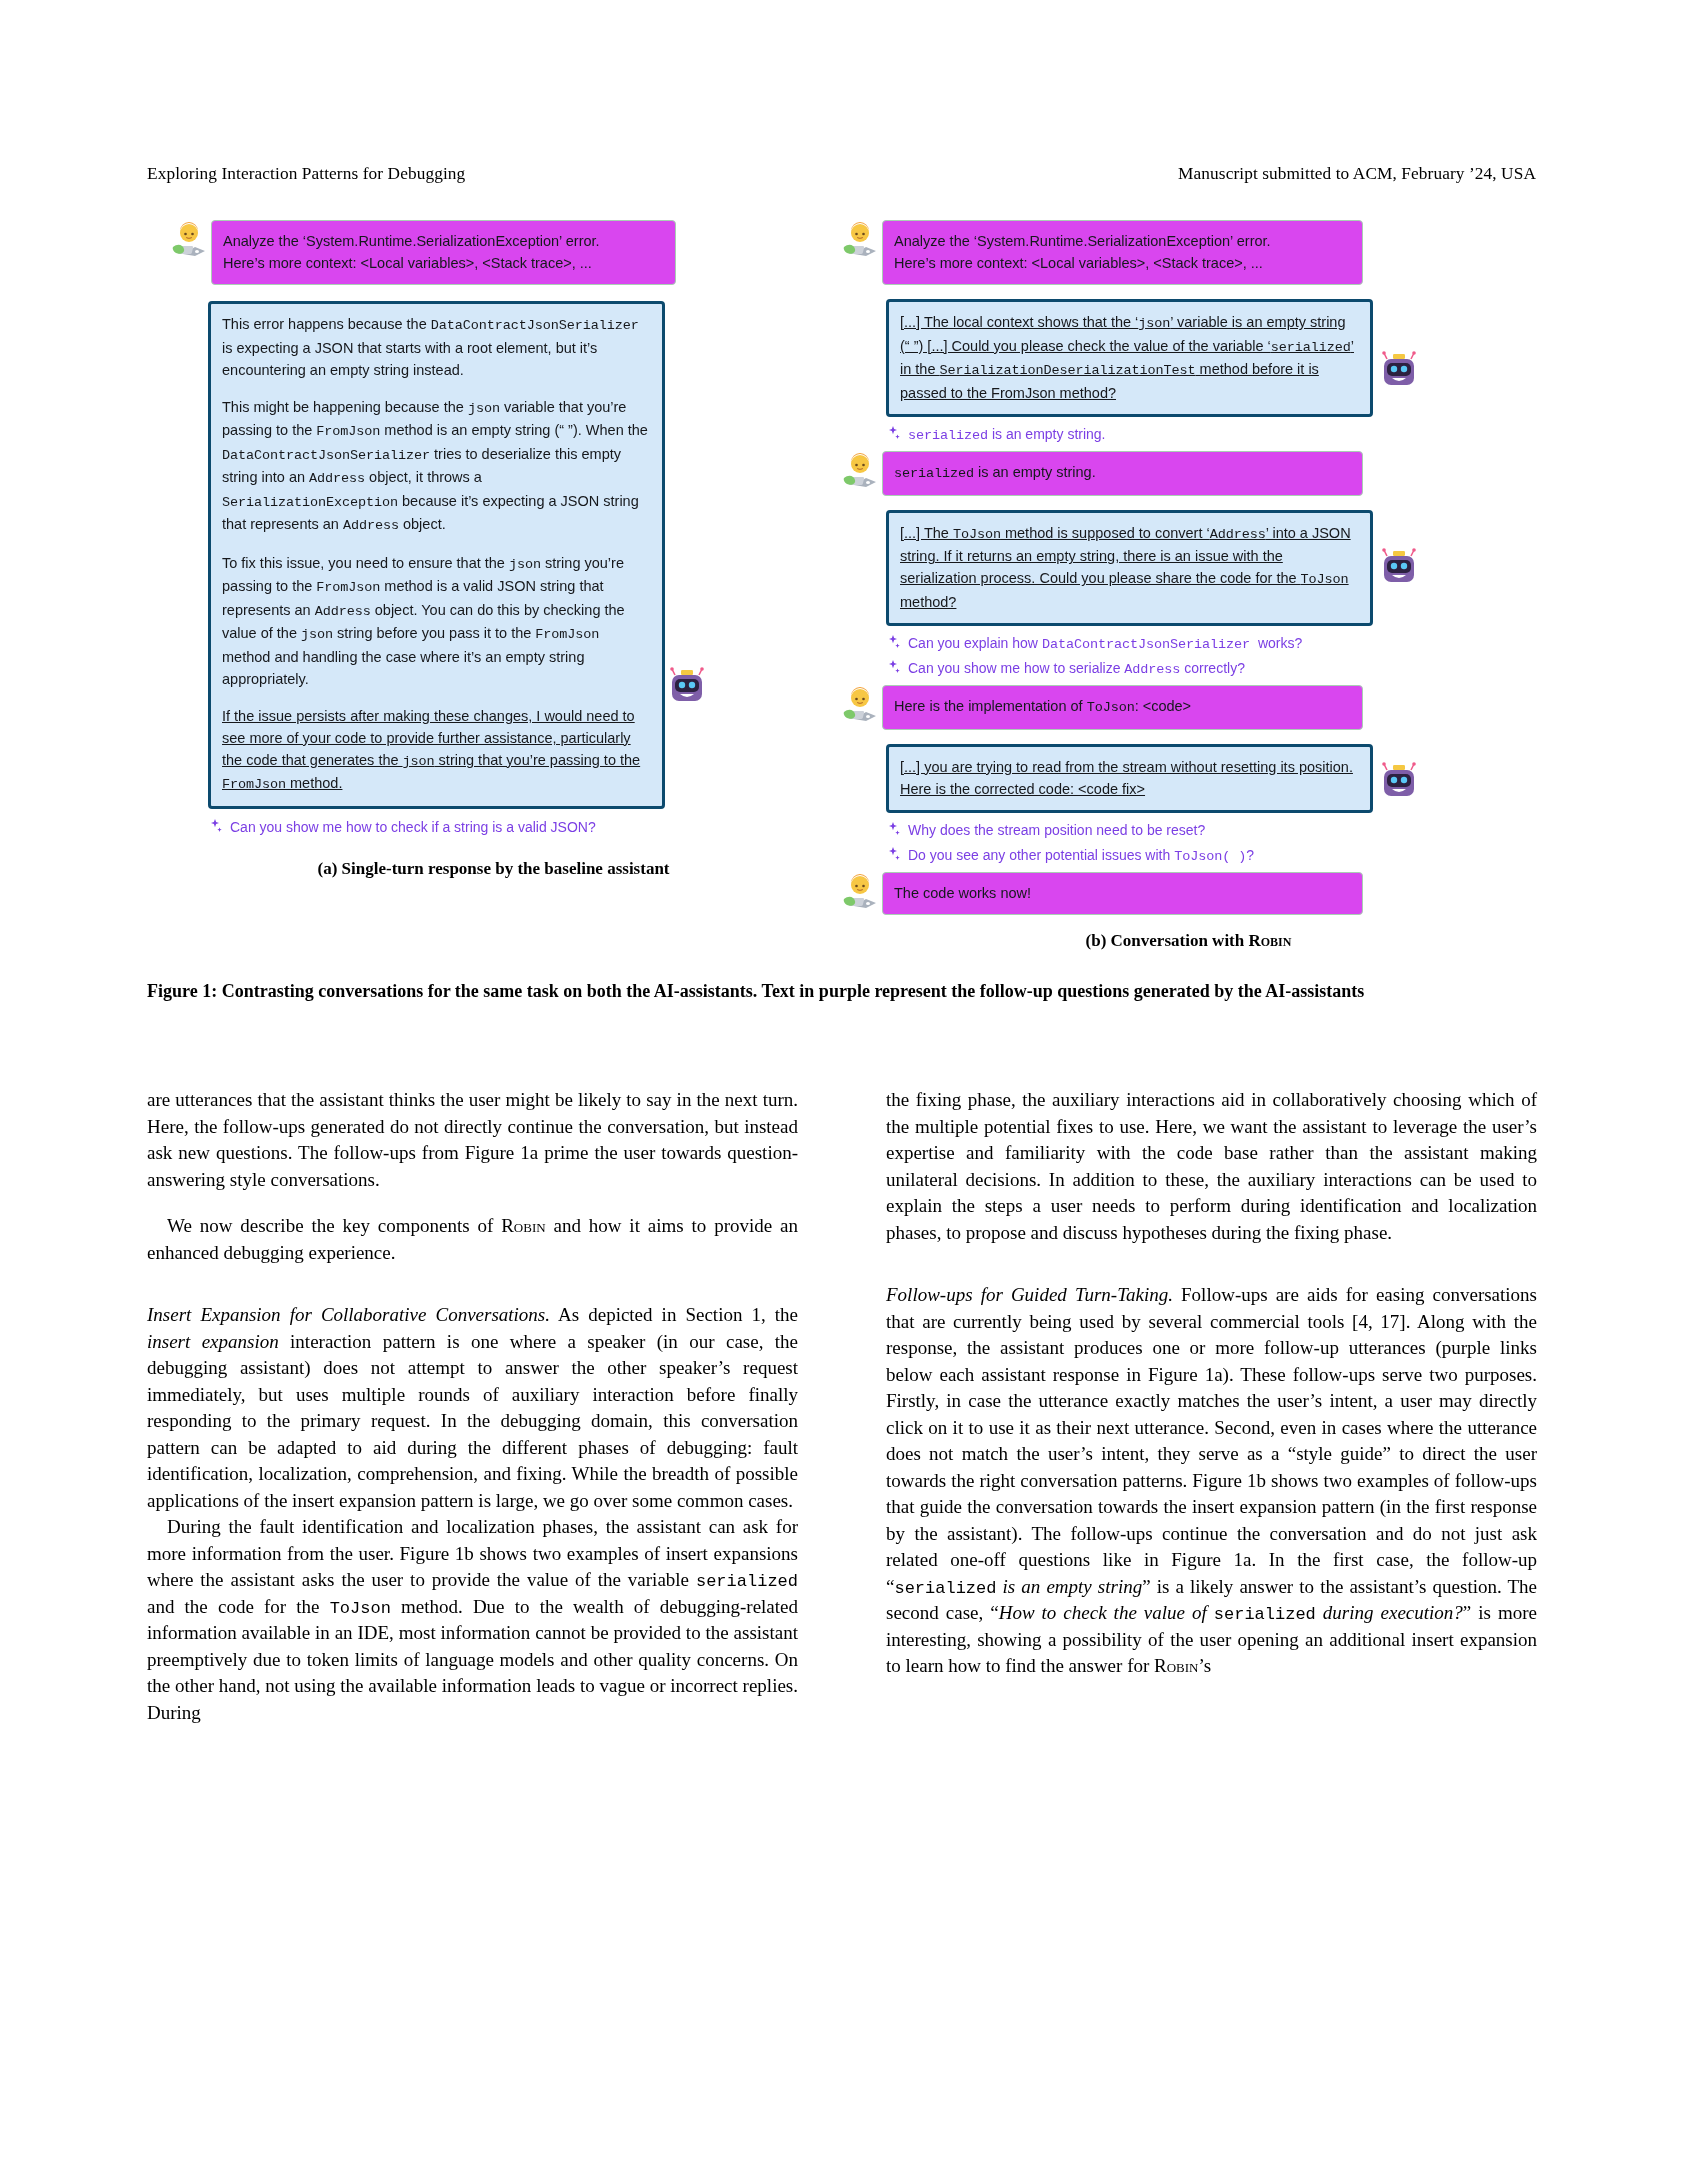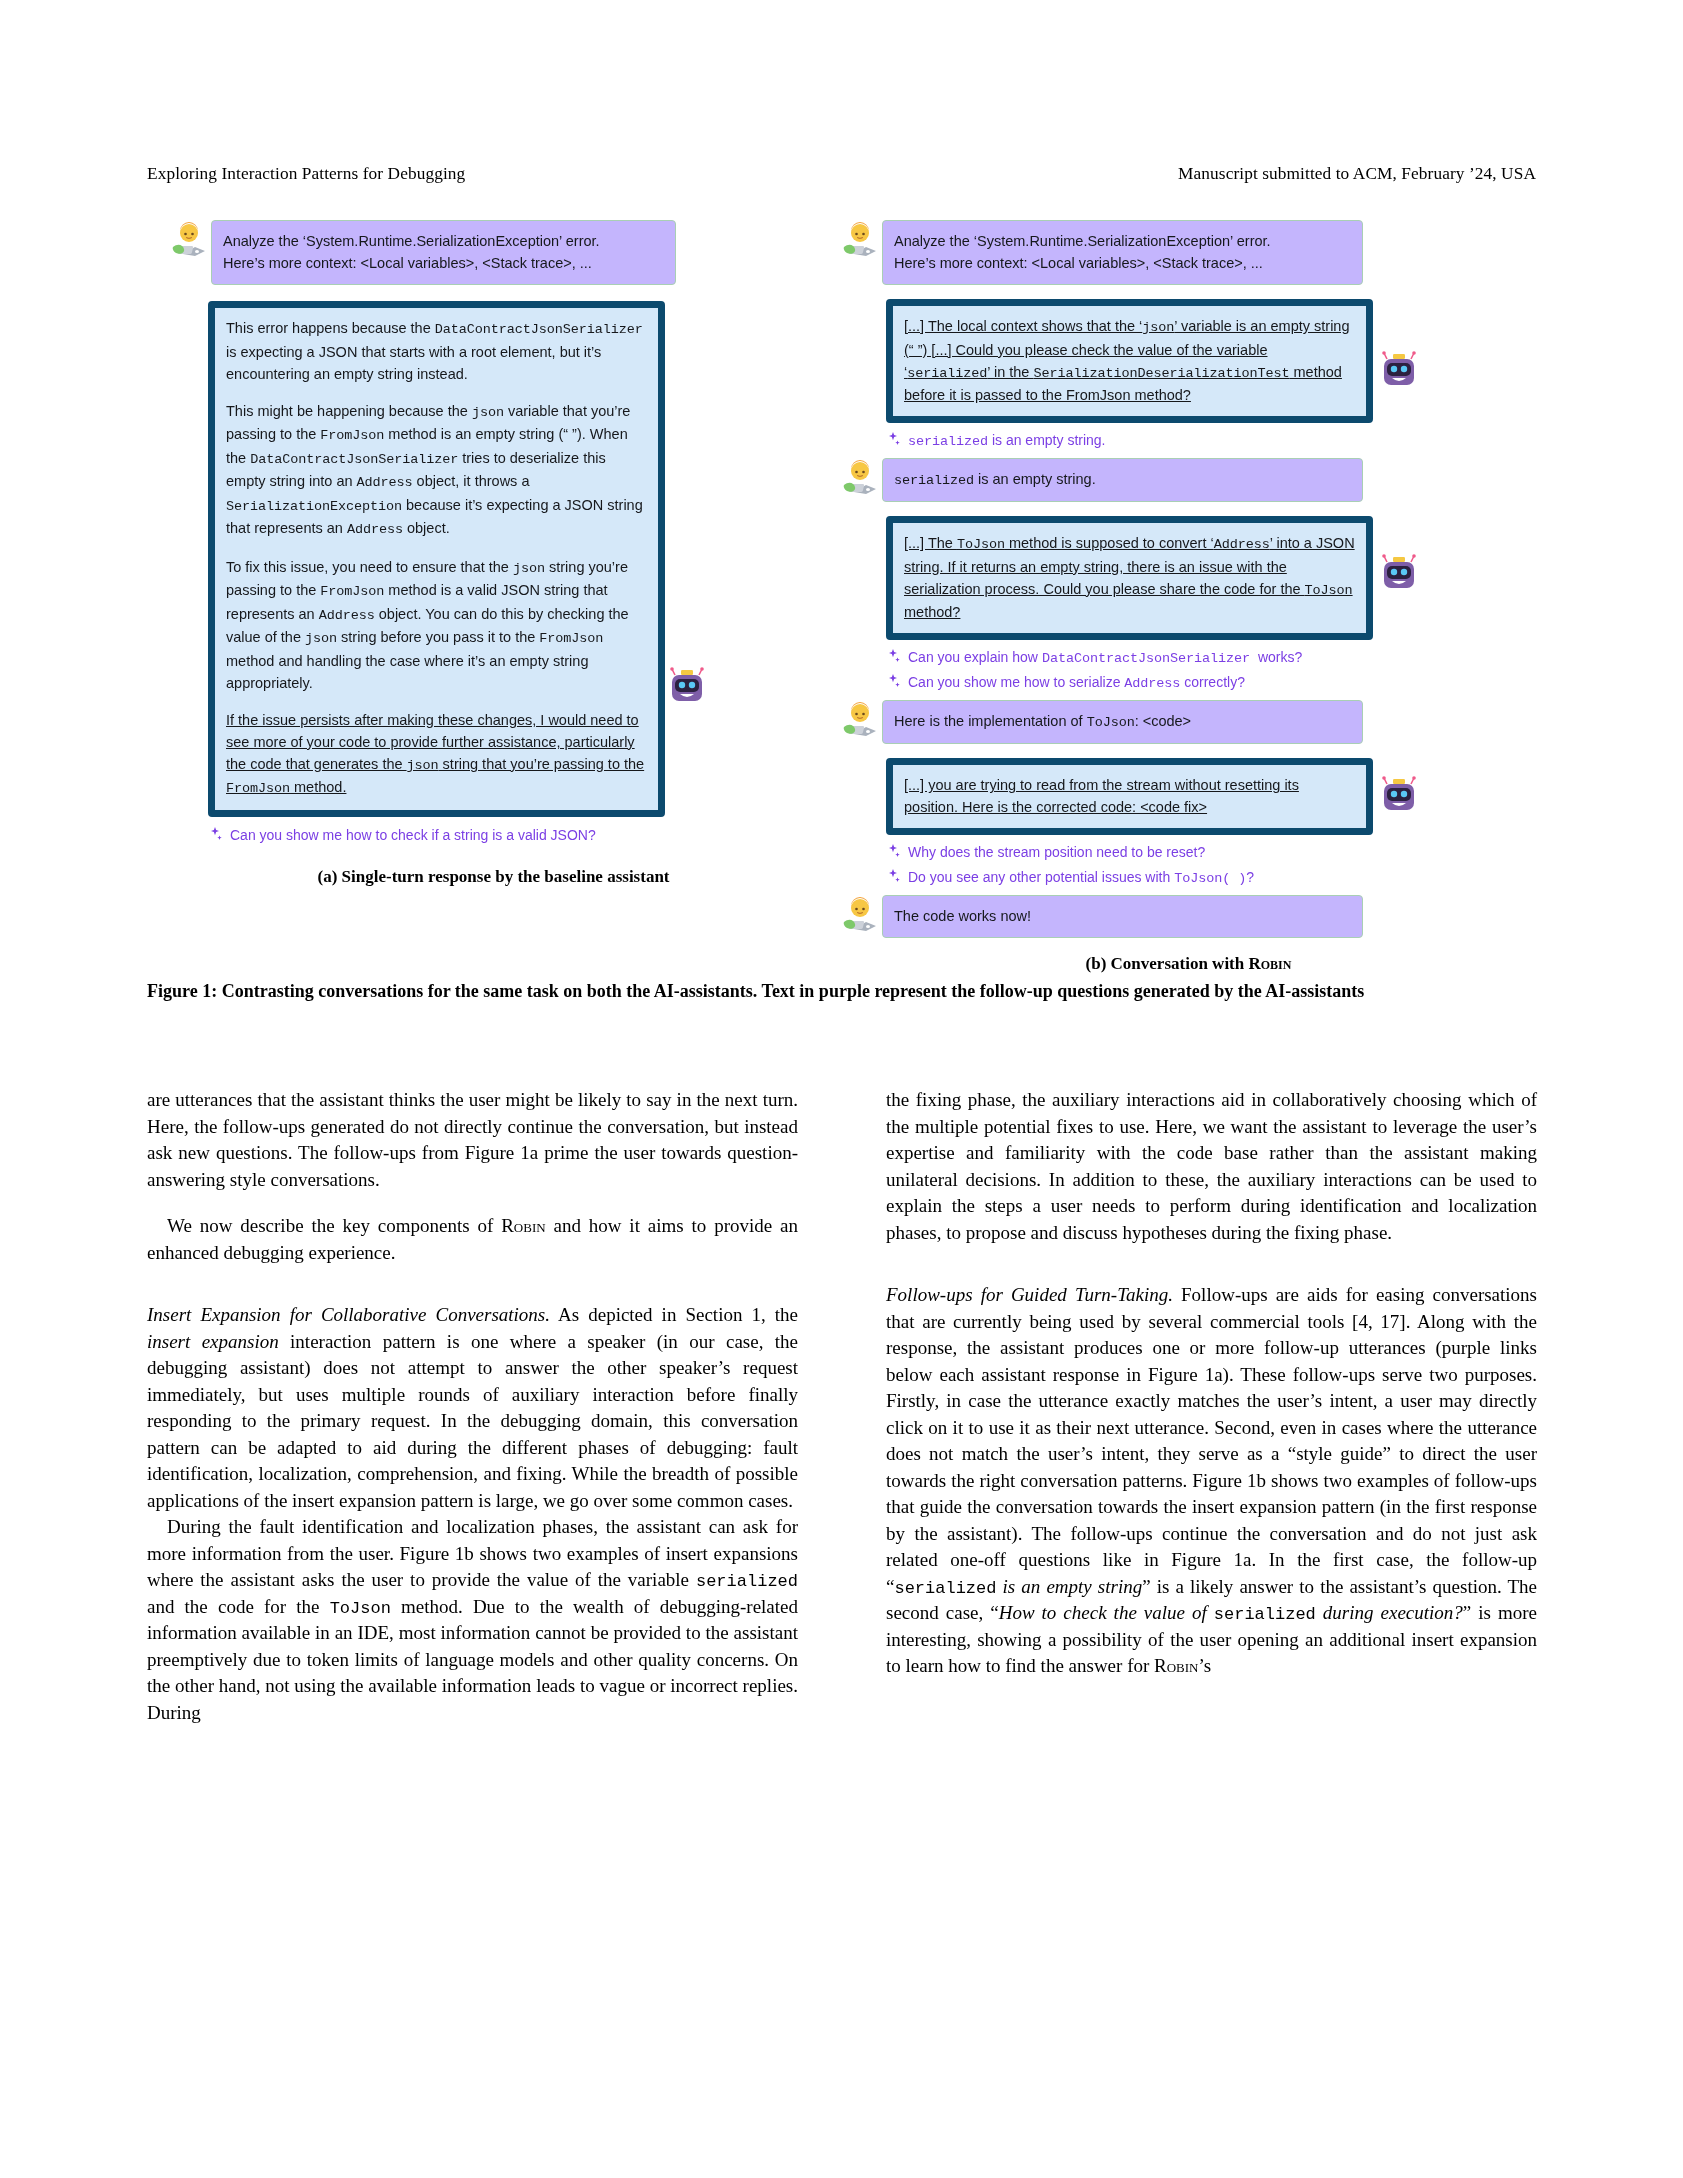--- a/index.html
+++ b/index.html
@@ -37,22 +37,22 @@
 
   .bubble {
     border-radius:4px;
     padding:9px 11px 10px 11px;
     font-family:"Liberation Sans", sans-serif;
     font-size:14.5px;
     line-height:1.52;
     color:#16181c;
     box-sizing:border-box;
   }
-  .bubble.green { background:#c4b5fd; border:1px solid #a9cfb4; }
-  .bubble.blue  { background:#d5e8f9; border:7px solid #0c4a6e; }
+  .bubble.green { background:#d946ef; border:1px solid #a9cfb4; }
+  .bubble.blue  { background:#d5e8f9; border:3px solid #0c4a6e; }
   .bubble p { margin:0 0 15px 0; }
   .bubble p:last-child { margin-bottom:0;text-decoration:underline; }
   .mono { font-family:"Liberation Mono", monospace; font-size:13.5px; letter-spacing:-0.1px; }
 
   .followups { font-family:"Liberation Sans", sans-serif; color:#7b3fe4; font-size:14px; line-height:1.62; }
   .fu { display:flex; align-items:flex-start; gap:6px; }
   .fu .sparkle { flex:0 0 16px; margin-top:2px; }
   .fu .mono { color:#7b3fe4; }
 
   .subcap {

